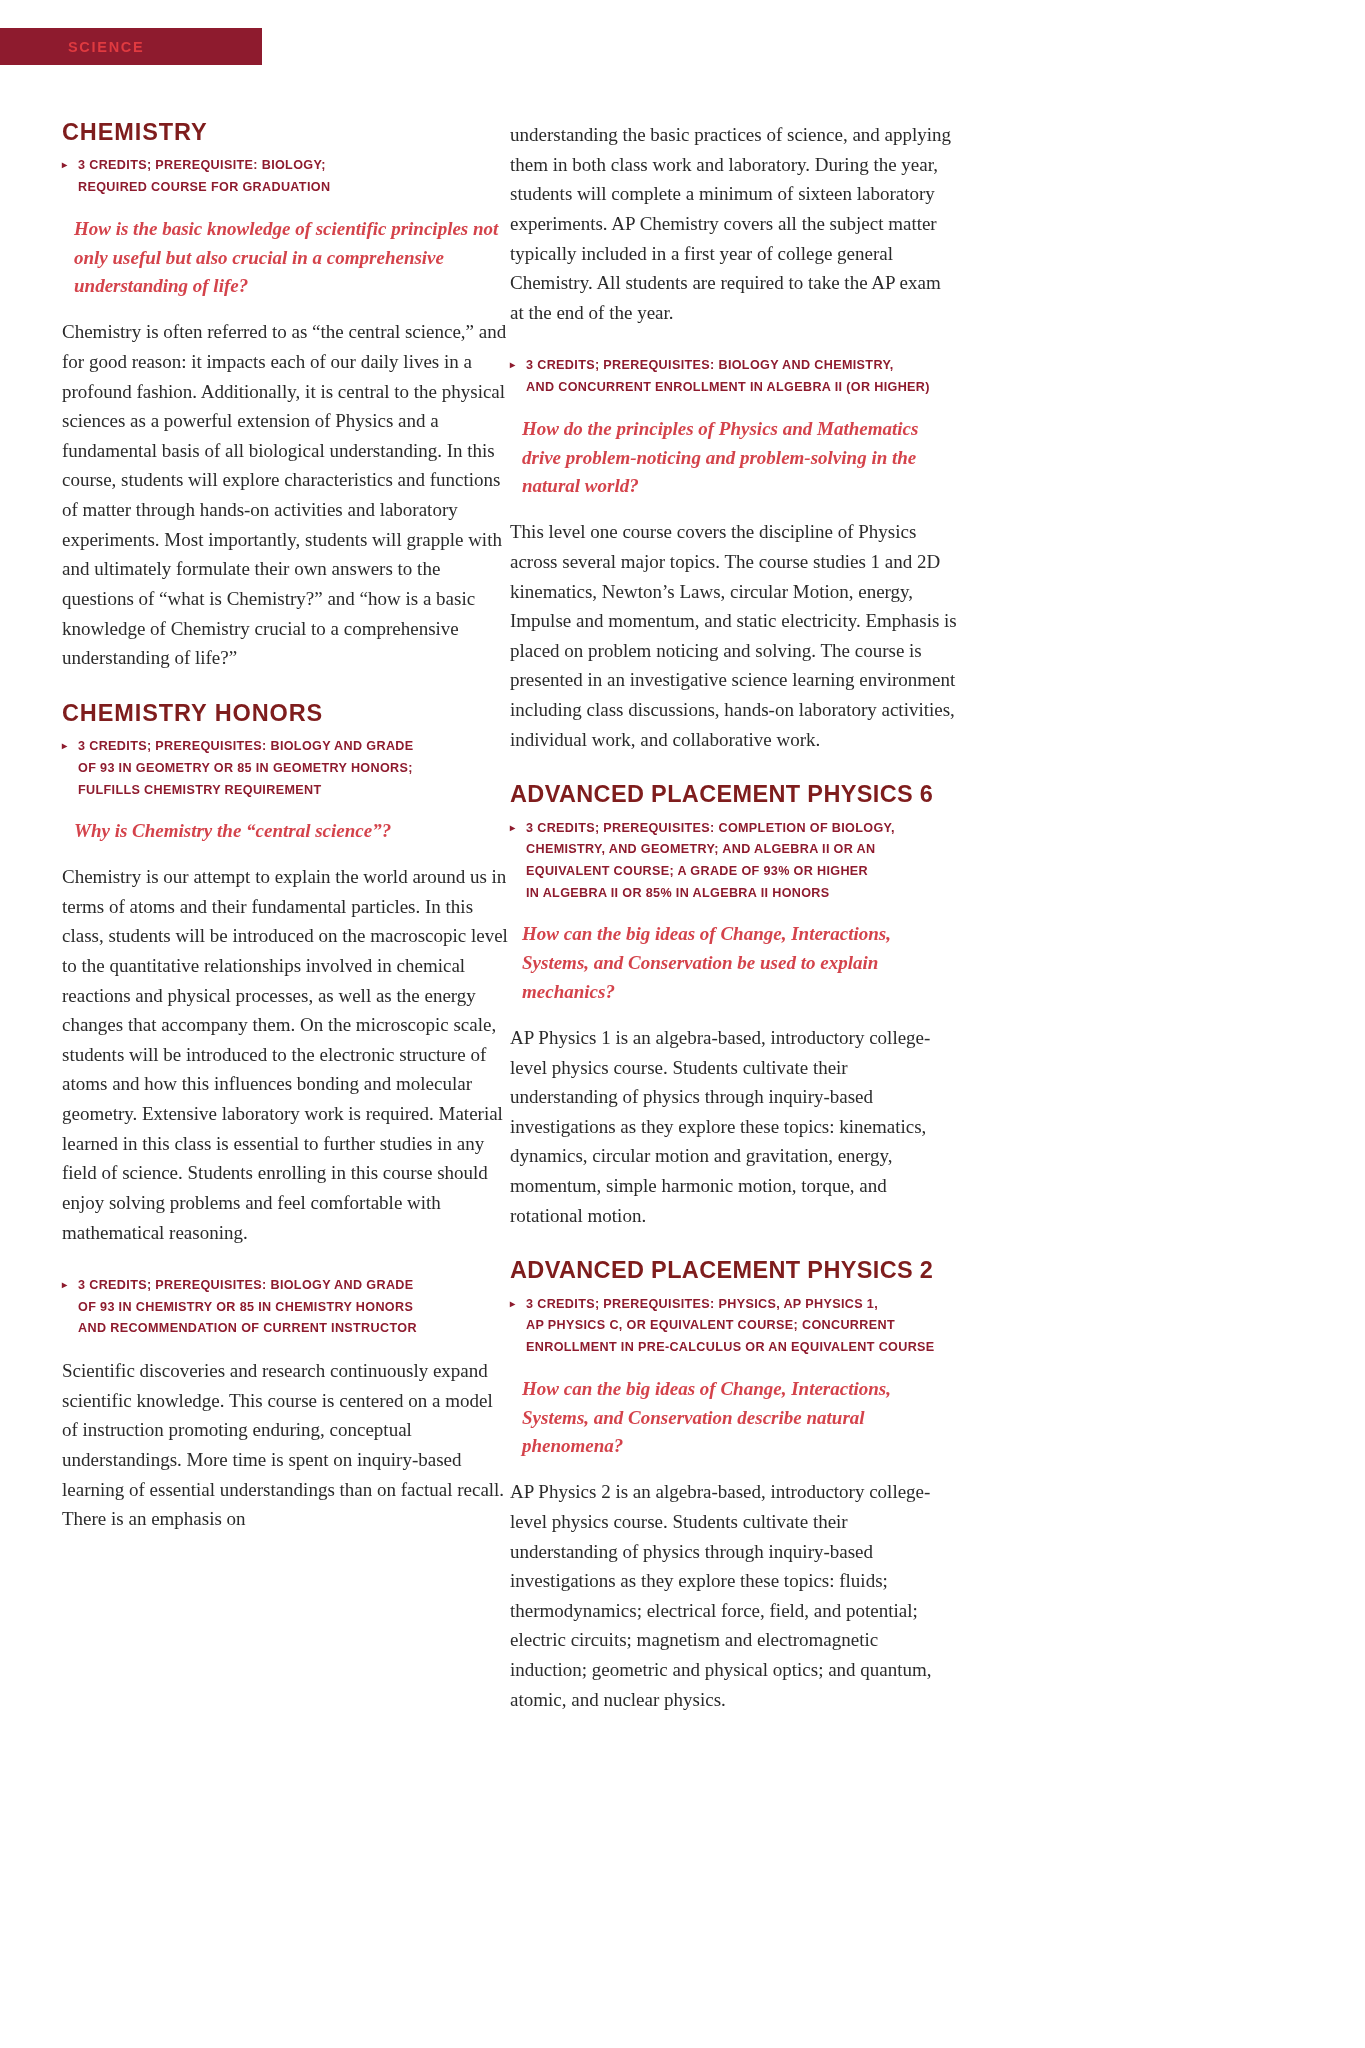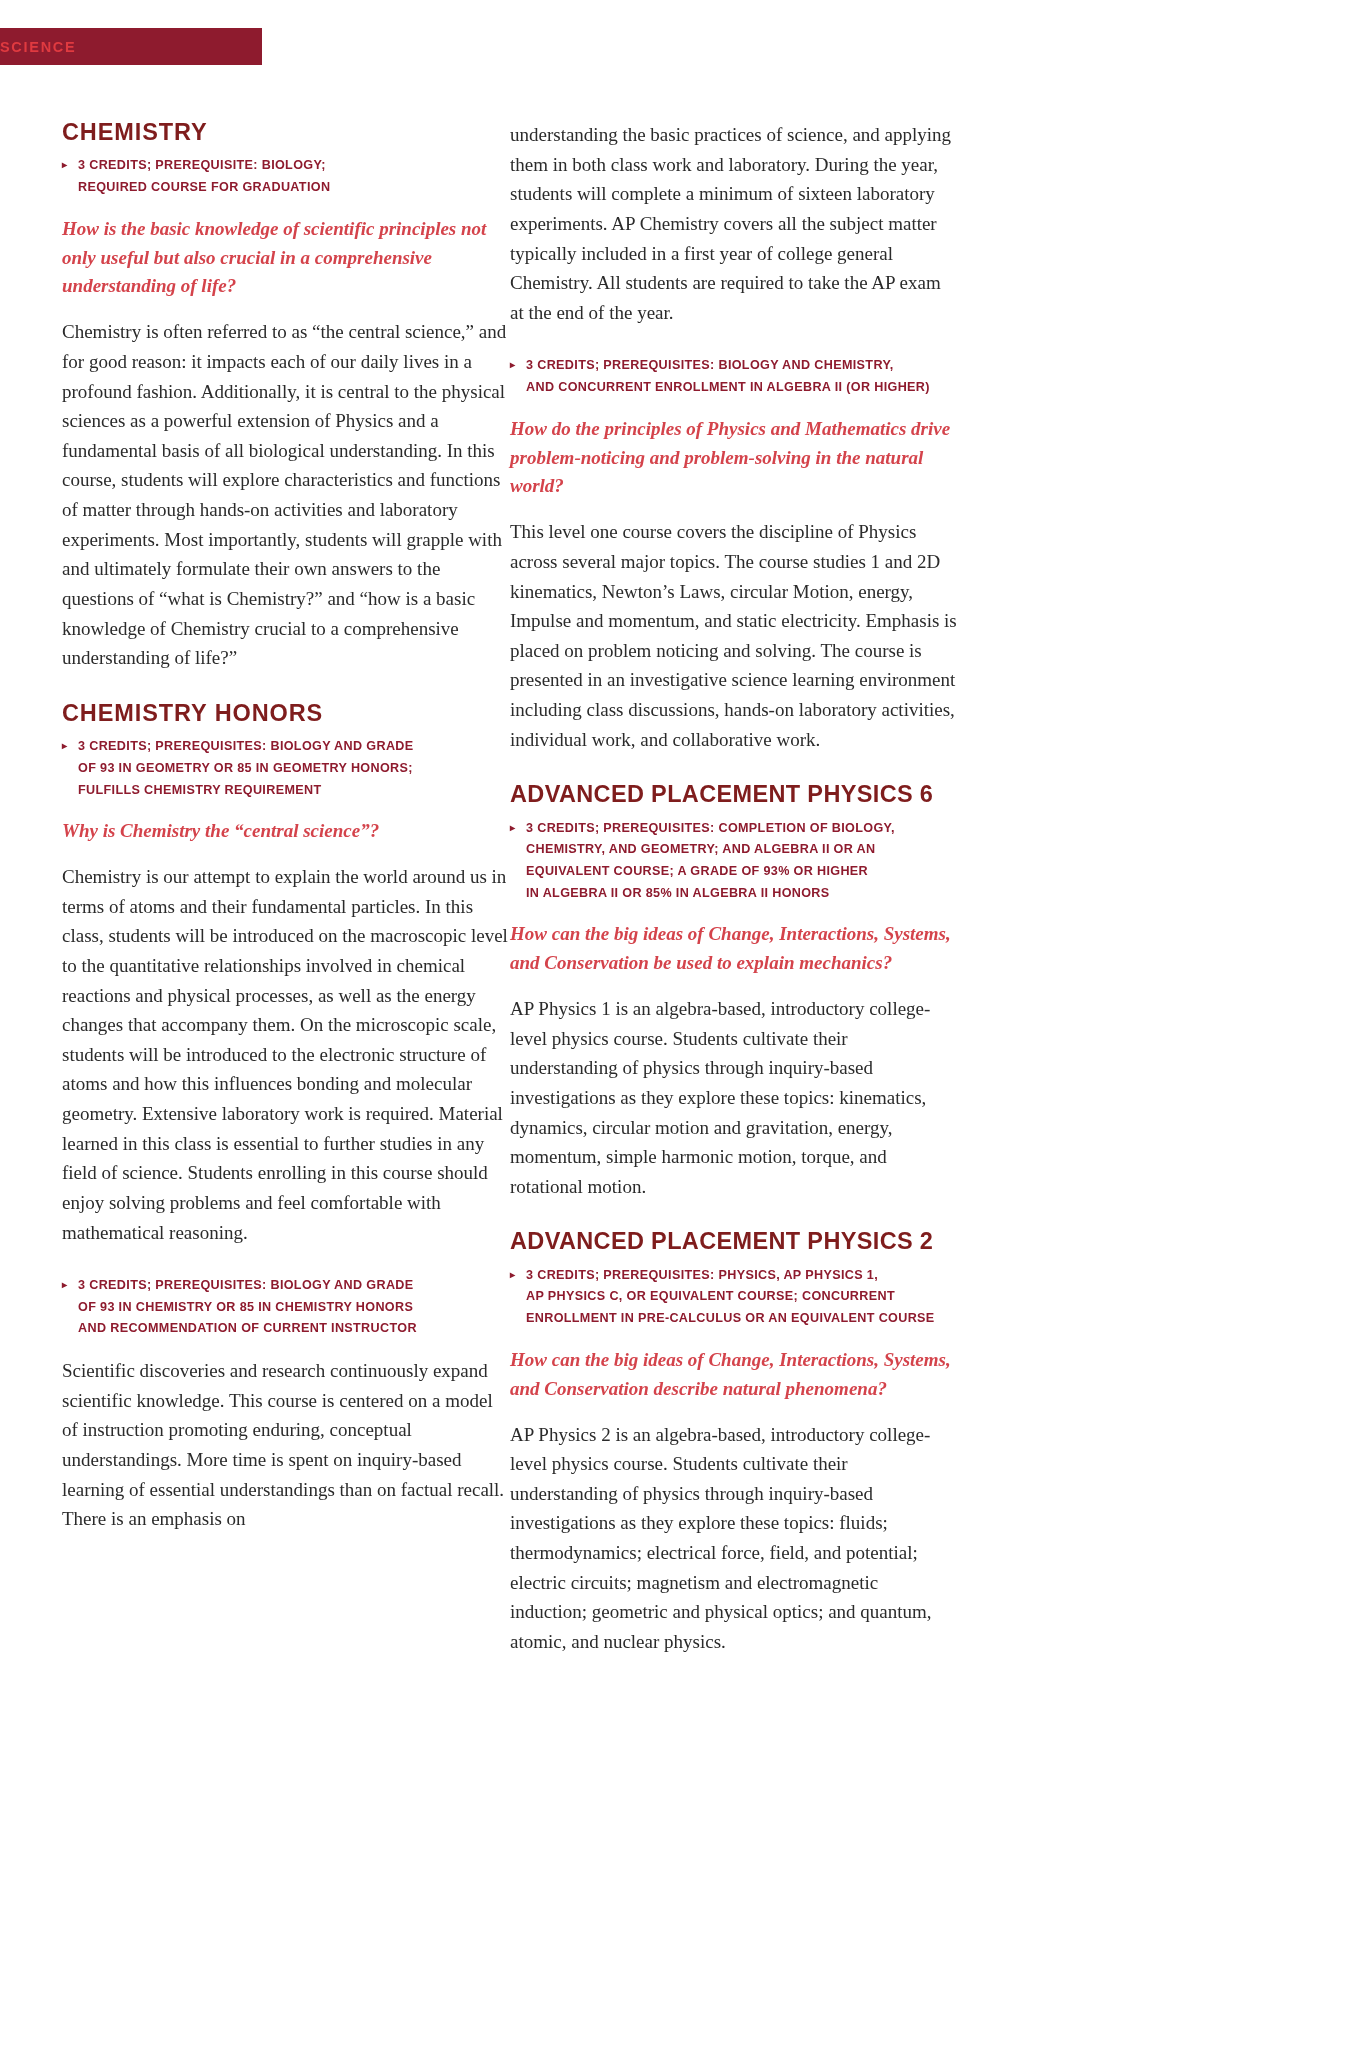--- a/index.html
+++ b/index.html
@@ -25,20 +25,21 @@
     background: #8E1B2E;
     display: flex;
     align-items: center;
   }
   .section-tab-label {
     font-family: "Liberation Sans", sans-serif;
     font-weight: bold;
     font-size: 14.5px;
     letter-spacing: 1.7px;
     color: #E03A40;
+    padding-left: 68px;
   }
 
   
   .page {
     position: absolute;
     left: 0;
     top: 0;
     width: 1365px;
     height: 2048px;
   }
@@ -91,21 +92,21 @@
     line-height: 1.9;
   }
 
   .essential-question {
     font-family: "Liberation Serif", serif;
     font-style: italic;
     font-weight: bold;
     font-size: 19px;
     color: #D4434B;
     line-height: 1.52;
-    margin: 0 0 16px 0;
+    margin: 0 0 16px 12px;
   }
 
   .body-text {
     font-family: "Liberation Serif", serif;
     font-size: 19px;
     color: #2B2B2B;
     line-height: 1.56;
     margin: 0 0 28px 0;
     text-align: left;
   }

